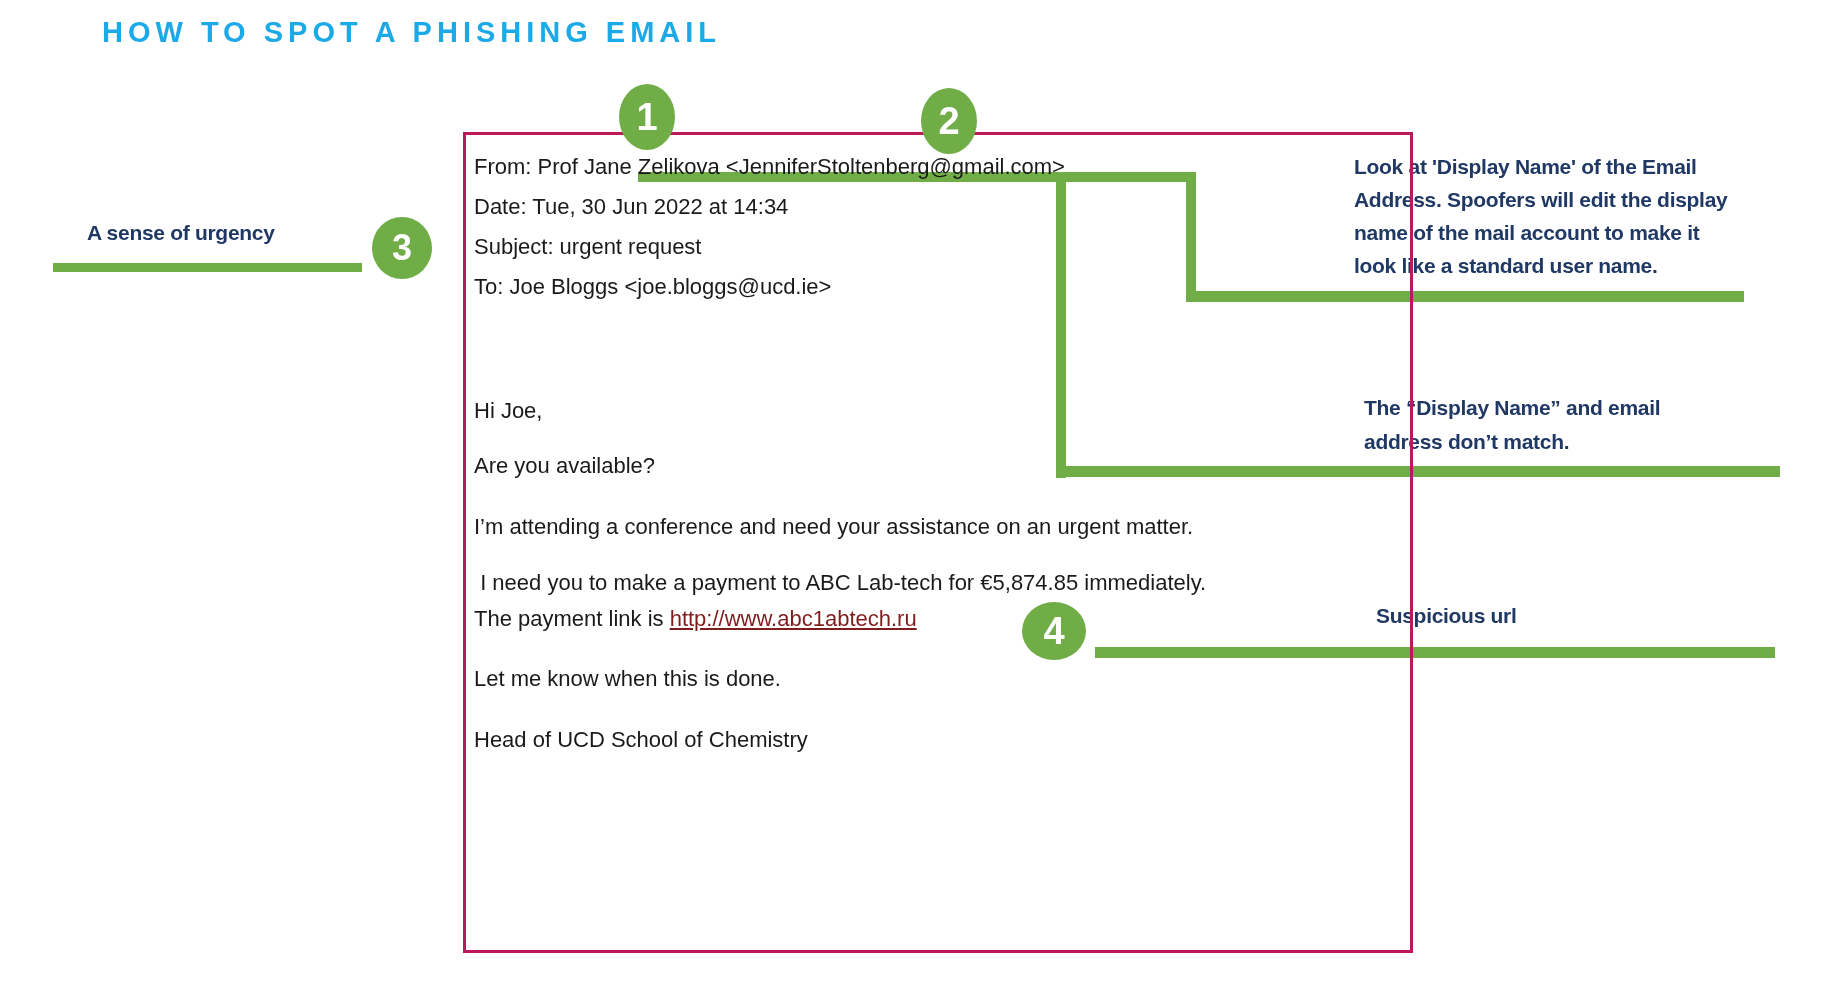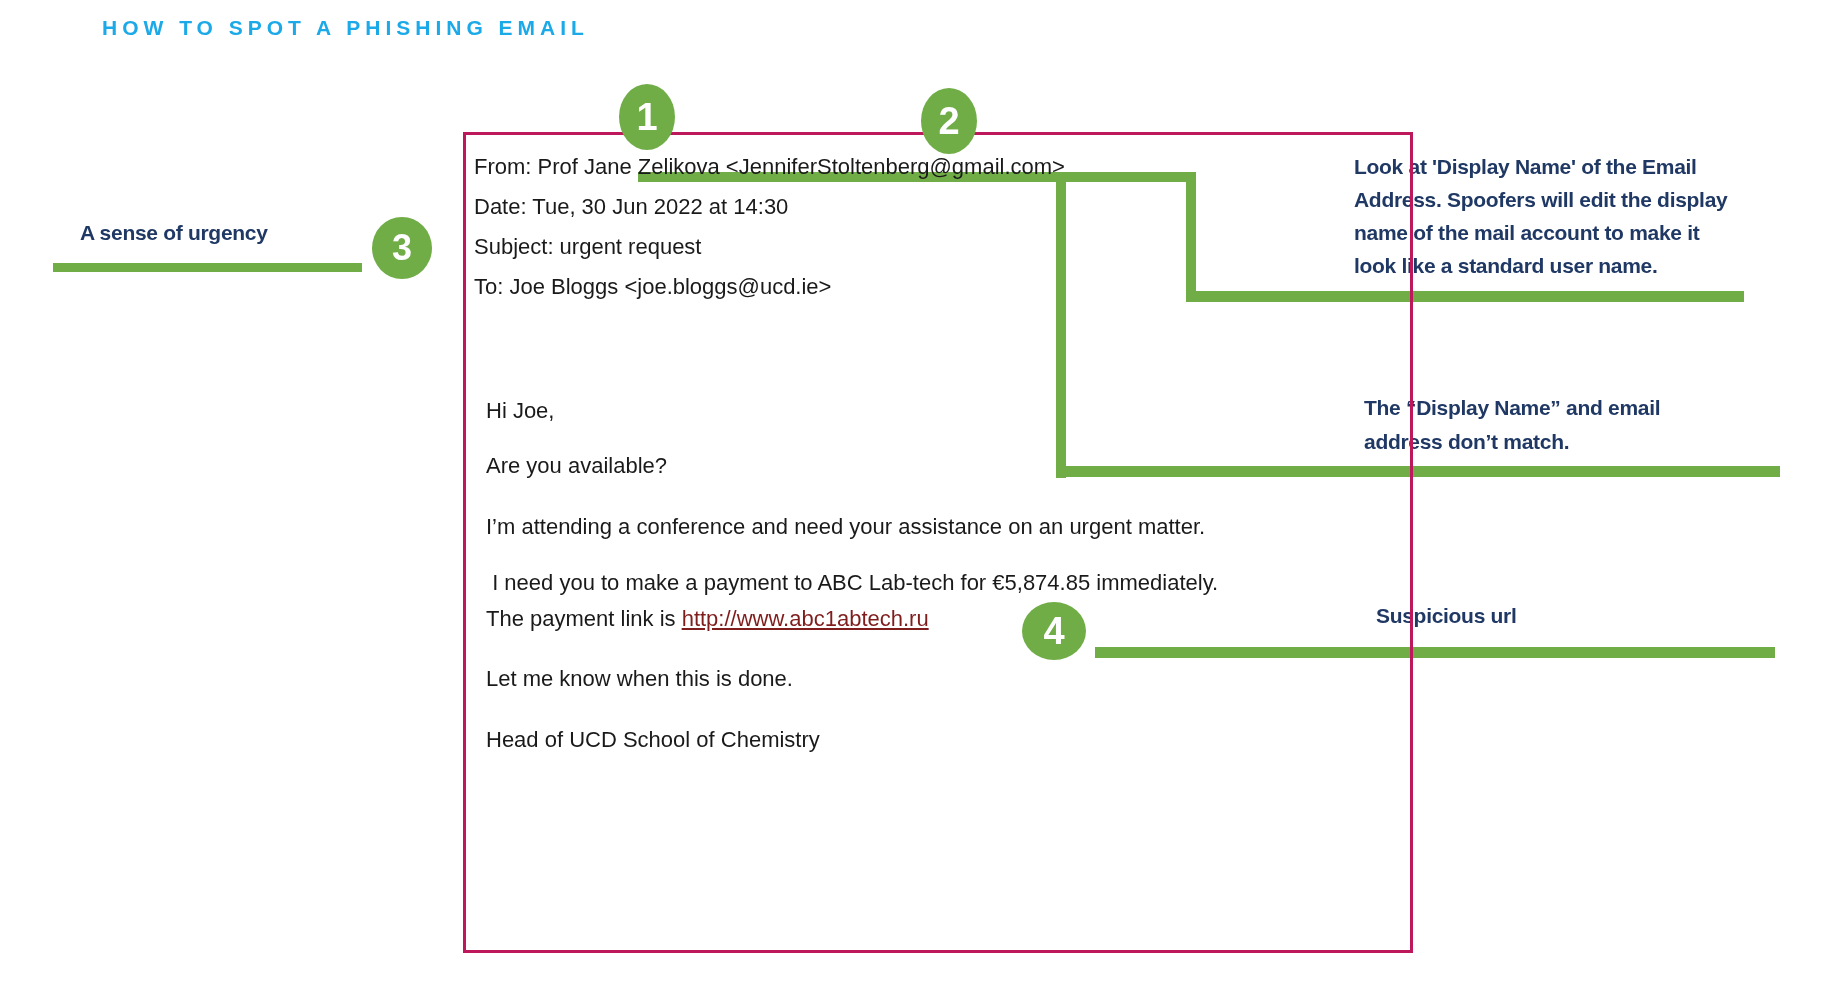--- a/index.html
+++ b/index.html
@@ -1,59 +1,59 @@
 <!DOCTYPE html>
 <html><head>
 <meta charset="utf-8">
 <style>
   html,body{margin:0;padding:0;background:#fff;}
   .canvas{position:relative;width:1845px;height:987px;background:#ffffff;overflow:hidden;
           font-family:"Liberation Sans","DejaVu Sans",sans-serif;}
 
   
-  .page-title{position:absolute;left:102px;top:16px;font-size:21px;font-weight:800;
+  .page-title{position:absolute;left:102px;top:16px;font-size:29px;font-weight:800;
               letter-spacing:5px;color:#1CA9E8;white-space:nowrap;z-index:4;}
 
   
   .gline{position:absolute;background:#70AD47;z-index:3;}
   .gl-a{left:638px;top:172px;width:558px;height:10px;}
   .gl-b{left:1056px;top:172px;width:10px;height:306px;}
   .gl-c{left:1056px;top:466px;width:724px;height:11px;}
   .gl-d{left:1186px;top:172px;width:10px;height:130px;}
   .gl-e{left:1186px;top:291px;width:558px;height:11px;}
   .gl-f{left:1095px;top:647px;width:680px;height:11px;}
   .gl-u{left:53px;top:263px;width:309px;height:9px;}
 
   
   .email-box{position:absolute;left:463px;top:132px;width:950px;height:821px;
              box-sizing:border-box;border:3px solid #be185d;background:transparent;z-index:5;}
   .email-content{position:absolute;left:8px;top:4px;right:6px;color:#1a1a1a;}
   .email-header{font-size:22px;line-height:40px;padding-top:8px;}
   .email-header div{white-space:pre-wrap;}
   .email-body{margin-top:86px;font-size:22px;line-height:36px;}
-  .email-body p{margin:12px;white-space:pre-wrap;}
+  .email-body p{margin:0;white-space:pre-wrap;}
   .m19{margin-top:19px !important;}
   .m25{margin-top:25px !important;}
   .m20{margin-top:20px !important;}
   .m24{margin-top:24px !important;}
   .m91{margin-top:91px !important;}
   a.payment-link{color:#7f1d1d;text-decoration:underline;}
 
   
   .marker{position:absolute;background:#70AD47;border-radius:50%;color:#fff;
           display:flex;align-items:center;justify-content:center;font-weight:bold;z-index:6;}
   .mk1{left:619px;top:84px;width:56px;height:66px;font-size:38px;}
   .mk2{left:921px;top:88px;width:56px;height:66px;font-size:38px;}
   .mk3{left:372px;top:217px;width:60px;height:62px;font-size:36px;}
   .mk4{left:1022px;top:602px;width:64px;height:58px;font-size:38px;}
 
   
   .note{position:absolute;color:#1F3864;font-weight:bold;font-size:21px;
         letter-spacing:-0.3px;white-space:nowrap;z-index:4;}
-  .note-urgency{left:80px;top:221px;}
+  .note-urgency{left:87px;top:221px;}
   .note-display{left:1354px;top:150px;line-height:33px;}
   .note-mismatch{left:1364px;top:391px;line-height:34px;}
   .note-url{left:1376px;top:604px;}
 </style>
 </head>
 <body>
 
 <div class="canvas">
 
   <div class="page-title">HOW TO SPOT A PHISHING EMAIL</div>
@@ -63,21 +63,21 @@
   <div class="gline gl-c"></div>
   <div class="gline gl-d"></div>
   <div class="gline gl-e"></div>
   <div class="gline gl-f"></div>
   <div class="gline gl-u"></div>
 
   <div class="email-box">
     <div class="email-content">
       <div class="email-header">
         <div>From: Prof Jane Zelikova &lt;JenniferStoltenberg@gmail.com&gt;</div>
-        <div>Date: Tue, 30 Jun 2022 at 14:30</div>
+        <div>Date: Tue, 30 Jun 2022 at 14:34</div>
         <div>Subject: urgent request</div>
         <div>To: Joe Bloggs &lt;joe.bloggs@ucd.ie&gt;</div>
       </div>
       <div class="email-body">
         <p>Hi Joe,</p>
         <p class="m19">Are you available?</p>
         <p class="m25">I’m attending a conference and need your assistance on an urgent matter.</p>
         <p class="m20"><span> I need you to make a payment to ABC Lab-tech for €5,874.85 immediately.</span><br><span>The payment link is </span><a href="#" class="payment-link">http://www.abc1abtech.ru</a></p>
         <p class="m24">Let me know when this is done.</p>
         <p class="m25">Head of UCD School of Chemistry</p>

